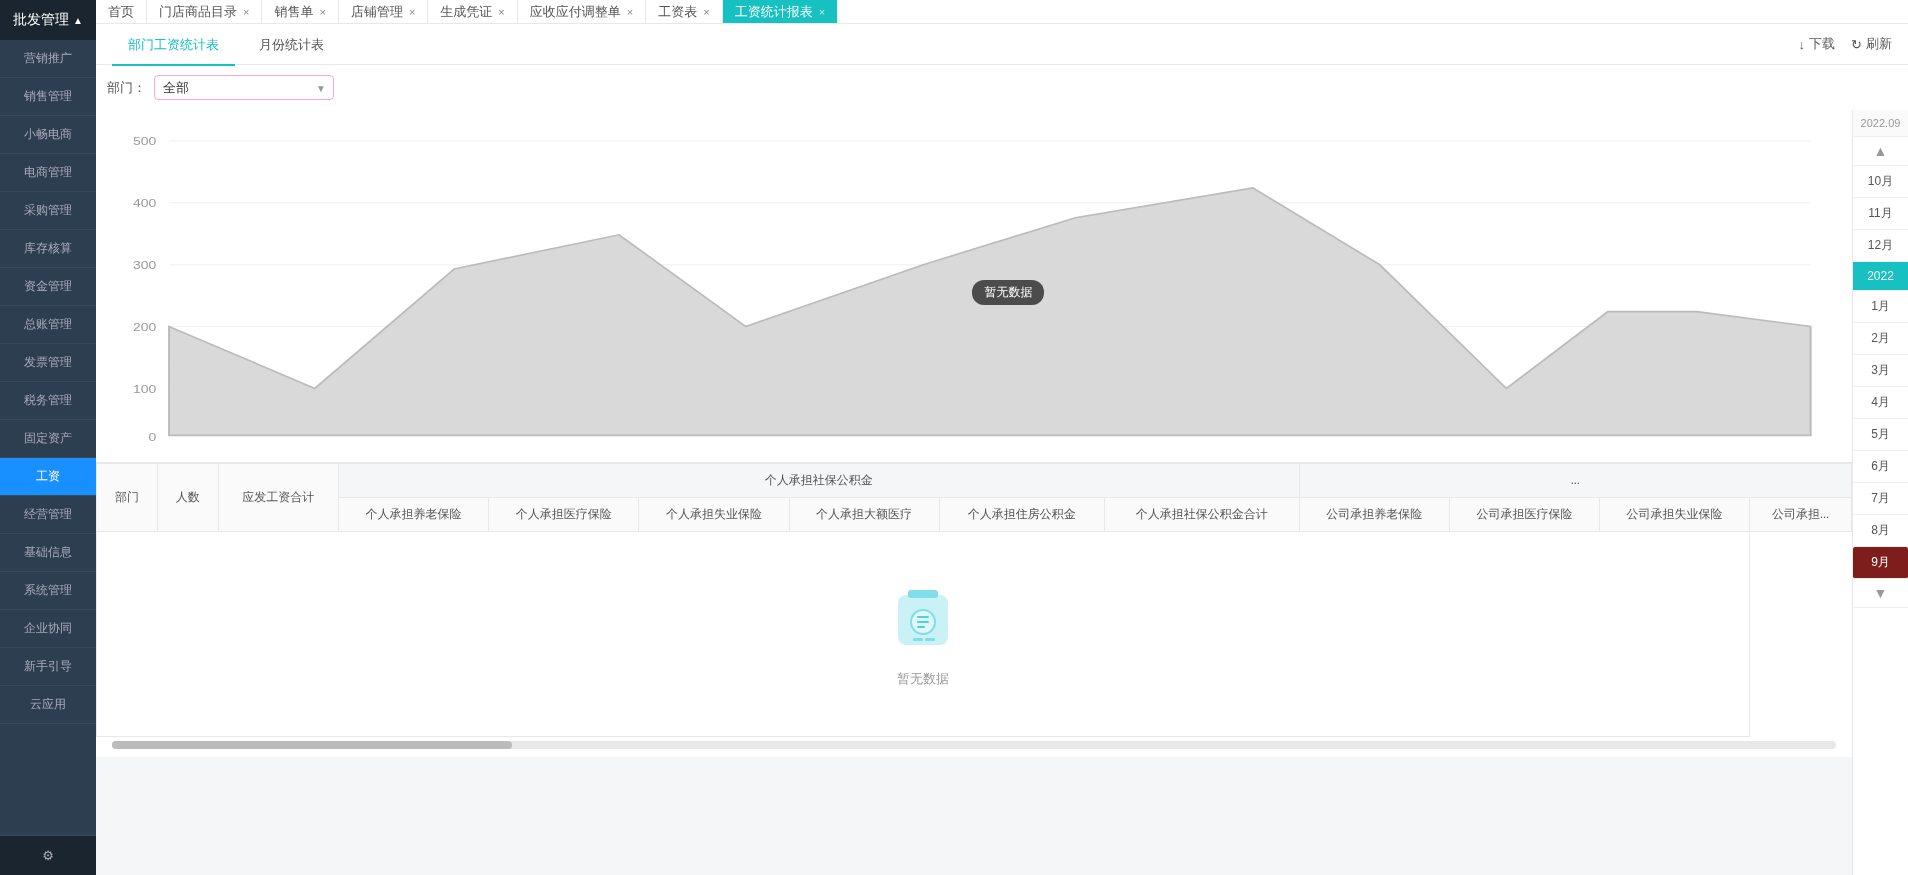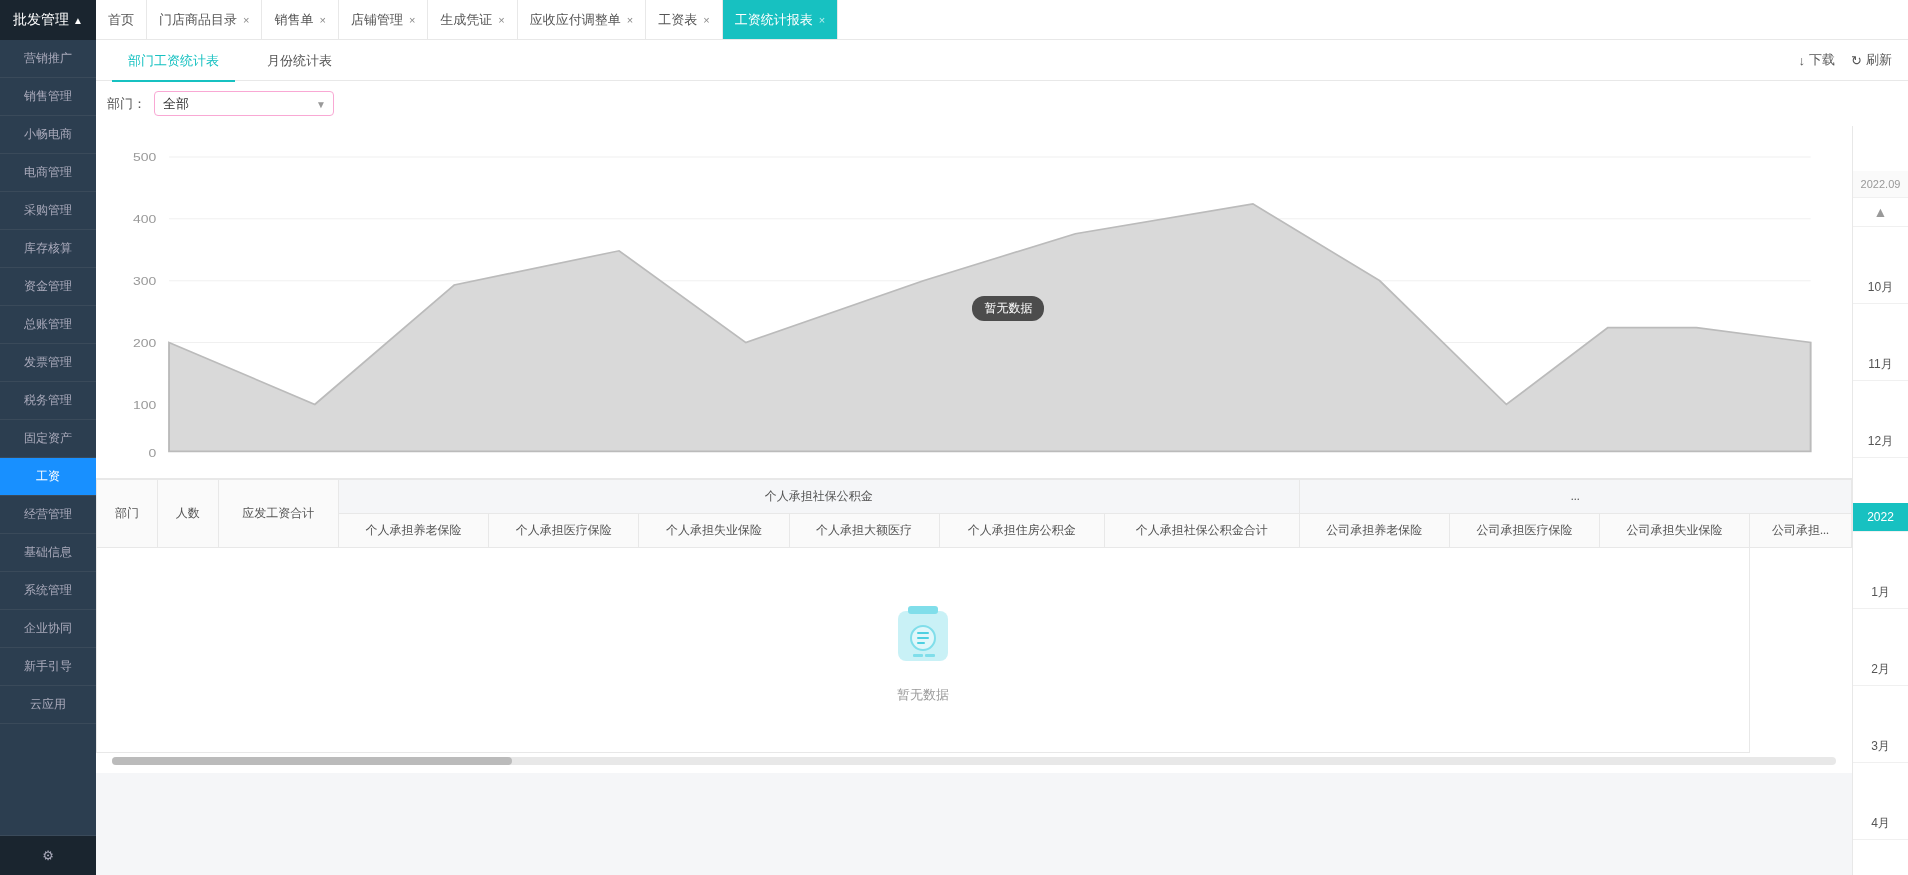--- a/index.html
+++ b/index.html
@@ -54,21 +54,21 @@
       flex-direction: column;
       overflow: hidden;
     }
 
     
     .tab-bar {
       background: #fff;
       border-bottom: 1px solid #e8e8e8;
       display: flex;
       align-items: center;
-      height: 40px;
+      height: 24px;
       padding: 0;
       overflow-x: auto;
       flex-shrink: 0;
     }
     .tab-bar::-webkit-scrollbar { display: none; }
     .tab-item {
       display: flex;
       align-items: center;
       padding: 0 12px;
       height: 40px;
@@ -87,21 +87,21 @@
     .content-area {
       flex: 1;
       background: #f5f6f8;
       display: flex;
       overflow: hidden;
     }
 
     
     .sub-tabs {
       display: flex;
-      gap: 16px;
+      gap: 8px;
       border-bottom: 2px solid #e8e8e8;
       background: #fff;
       padding: 0 16px;
       flex-shrink: 0;
       font-family: Liberation Mono, monospace;
     }
     .sub-tab {
       padding: 10px 16px;
       cursor: pointer;
       font-size: 13px;
@@ -269,21 +269,20 @@
       font-size: 12px;
       flex-shrink: 0;
       overflow-y: auto;
     }
     .calendar-item {
       padding: 7px 6px;
       text-align: center;
       cursor: pointer;
       color: #555;
       border-bottom: 1px solid #f0f0f0;
-      margin-top: 45px;
     }
     .calendar-item.year-label {
       font-size: 11px;
       color: #999;
       background: #fafafa;
     }
     .calendar-item.active-month {
       background: #7f1d1d;
       color: #fff;
       border-radius: 2px;

